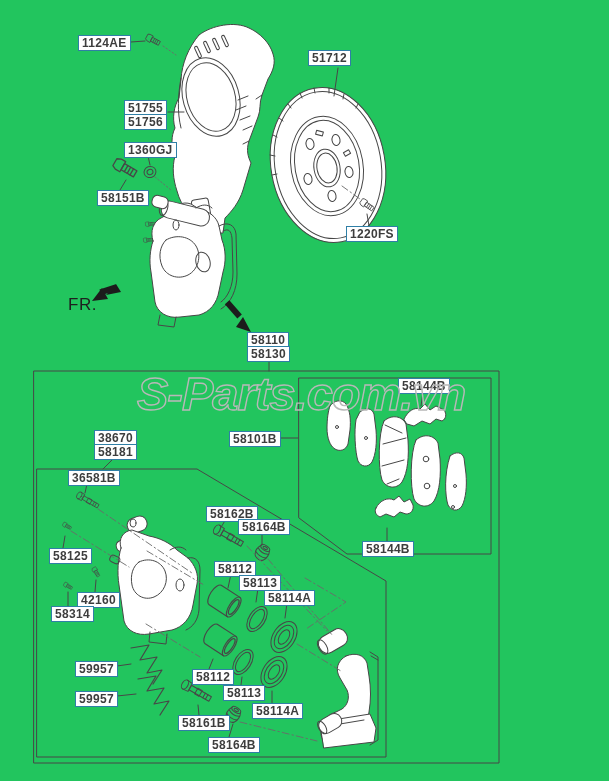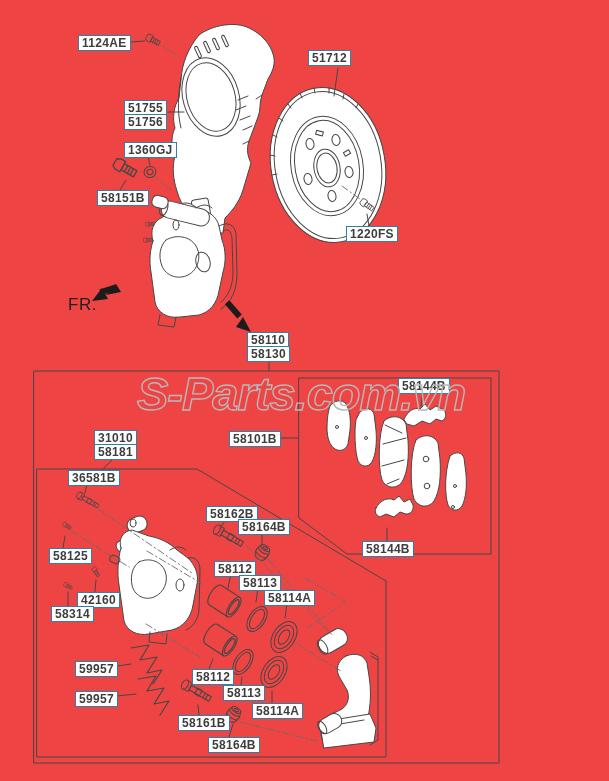--- a/index.html
+++ b/index.html
@@ -1,16 +1,16 @@
 <!DOCTYPE html>
 <html><head>
 <meta charset="utf-8">
 <style>
   html,body{margin:0;padding:0;background:#ffffff;}
-  .stage{position:relative;width:609px;height:781px;background:#ef4444;overflow:hidden;
+  .stage{position:relative;width:609px;height:781px;background:#22c55e;overflow:hidden;
          font-family:"Liberation Sans",sans-serif;}
   .stage svg{position:absolute;left:0;top:0;}
   #art-layer{z-index:1;}
   #wm-layer{z-index:3;pointer-events:none;}
   .plabel{position:absolute;z-index:2;border:1.6px solid #2f7fa6;background:#fff;
           color:#3d3d3d;font-weight:bold;font-size:12px;line-height:12px;height:12px;
           padding:1px 3px 1px 3px;letter-spacing:.3px;text-align:center;white-space:nowrap;}
   .frlabel{position:absolute;z-index:2;color:#1f1f1f;font-weight:normal;font-size:17px;
            letter-spacing:.5px;}
 </style>
@@ -305,21 +305,21 @@
 <div class="plabel" style="left:308px;top:50px">51712</div>
 <div class="plabel" style="left:124px;top:100px">51755</div>
 <div class="plabel" style="left:124px;top:114px">51756</div>
 <div class="plabel" style="left:124px;top:142px">1360GJ</div>
 <div class="plabel" style="left:97px;top:190px">58151B</div>
 <div class="plabel" style="left:346px;top:226px">1220FS</div>
 <div class="plabel" style="left:247px;top:332px">58110</div>
 <div class="plabel" style="left:247px;top:346px">58130</div>
 <div class="plabel" style="left:398px;top:378px">58144B</div>
 <div class="plabel" style="left:229px;top:431px">58101B</div>
-<div class="plabel" style="left:94px;top:430px">31010</div>
+<div class="plabel" style="left:94px;top:430px">38670</div>
 <div class="plabel" style="left:94px;top:444px">58181</div>
 <div class="plabel" style="left:68px;top:470px">36581B</div>
 <div class="plabel" style="left:206px;top:506px">58162B</div>
 <div class="plabel" style="left:238px;top:519px">58164B</div>
 <div class="plabel" style="left:49px;top:548px">58125</div>
 <div class="plabel" style="left:214px;top:561px">58112</div>
 <div class="plabel" style="left:239px;top:575px">58113</div>
 <div class="plabel" style="left:264px;top:590px">58114A</div>
 <div class="plabel" style="left:77px;top:592px">42160</div>
 <div class="plabel" style="left:51px;top:606px">58314</div>

